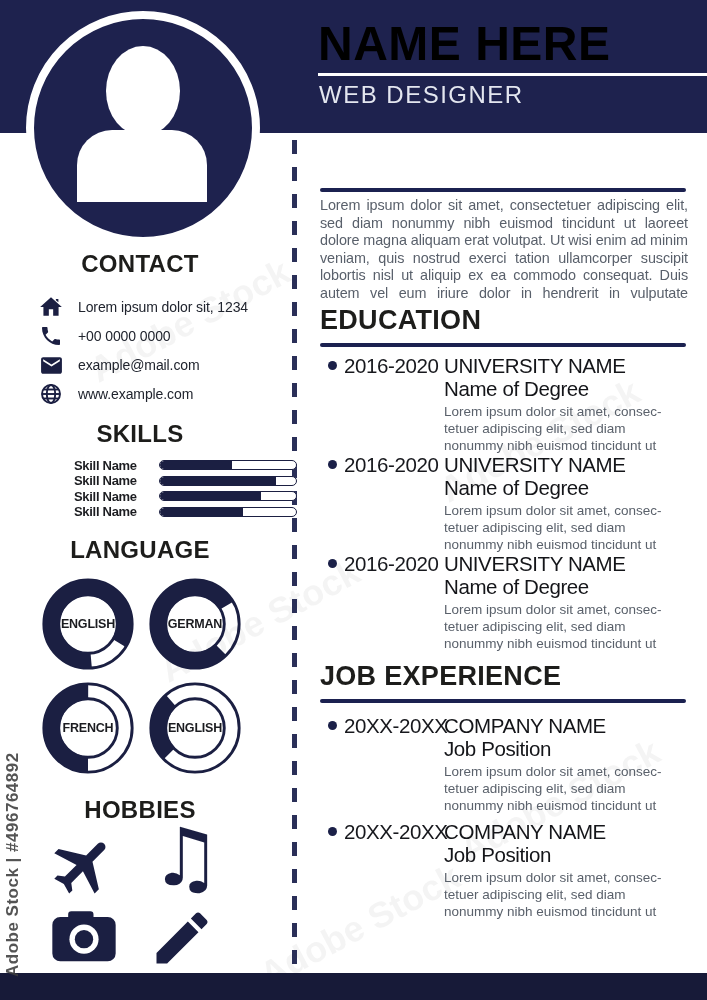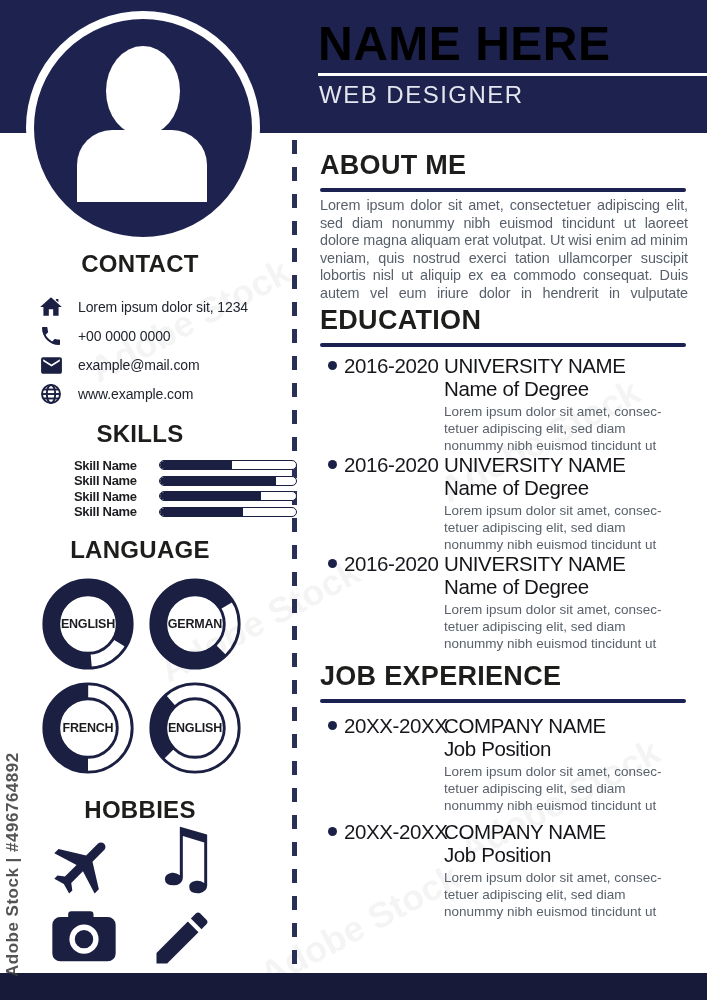--- a/index.html
+++ b/index.html
@@ -196,21 +196,20 @@
       <circle cx="12" cy="13" r="4.6" fill="#ffffff"></circle>
         <circle cx="12" cy="13" r="2.9" fill="#1b1f42"></circle>
     </svg>
   </div>
   <div class="hobby" style="left:148px;top:904px">
     <svg width="68" height="68" viewBox="0 0 24 24">
         <path d="M3 17.25V21h3.75L17.81 9.94l-3.75-3.75L3 17.25zM20.71 7.04c.39-.39.39-1.02 0-1.41l-2.34-2.34c-.39-.39-1.02-.39-1.41 0l-1.83 1.83 3.75 3.75 1.83-1.83z" fill="#1b1f42"></path>
       </svg>
   </div>
 
-  <div class="main-heading" style="top:150px">ABOUT ME</div>
   <div class="main-underline" style="top:188px"></div>
   <div class="about-text">Lorem ipsum dolor sit amet, consectetuer adipiscing elit, sed diam nonummy nibh euismod tincidunt ut laoreet dolore magna aliquam erat volutpat. Ut wisi enim ad minim veniam, quis nostrud exerci tation ullamcorper suscipit lobortis nisl ut aliquip ex ea commodo consequat. Duis autem vel eum iriure dolor in hendrerit in vulputate</div>
 
   <div class="main-heading" style="top:305px">EDUCATION</div>
   <div class="main-underline" style="top:343px"></div>
 
   <div class="entry" style="top:354px">
     <span class="bullet"></span>
     <div class="entry-period">2016-2020</div>
     <div class="entry-body">

